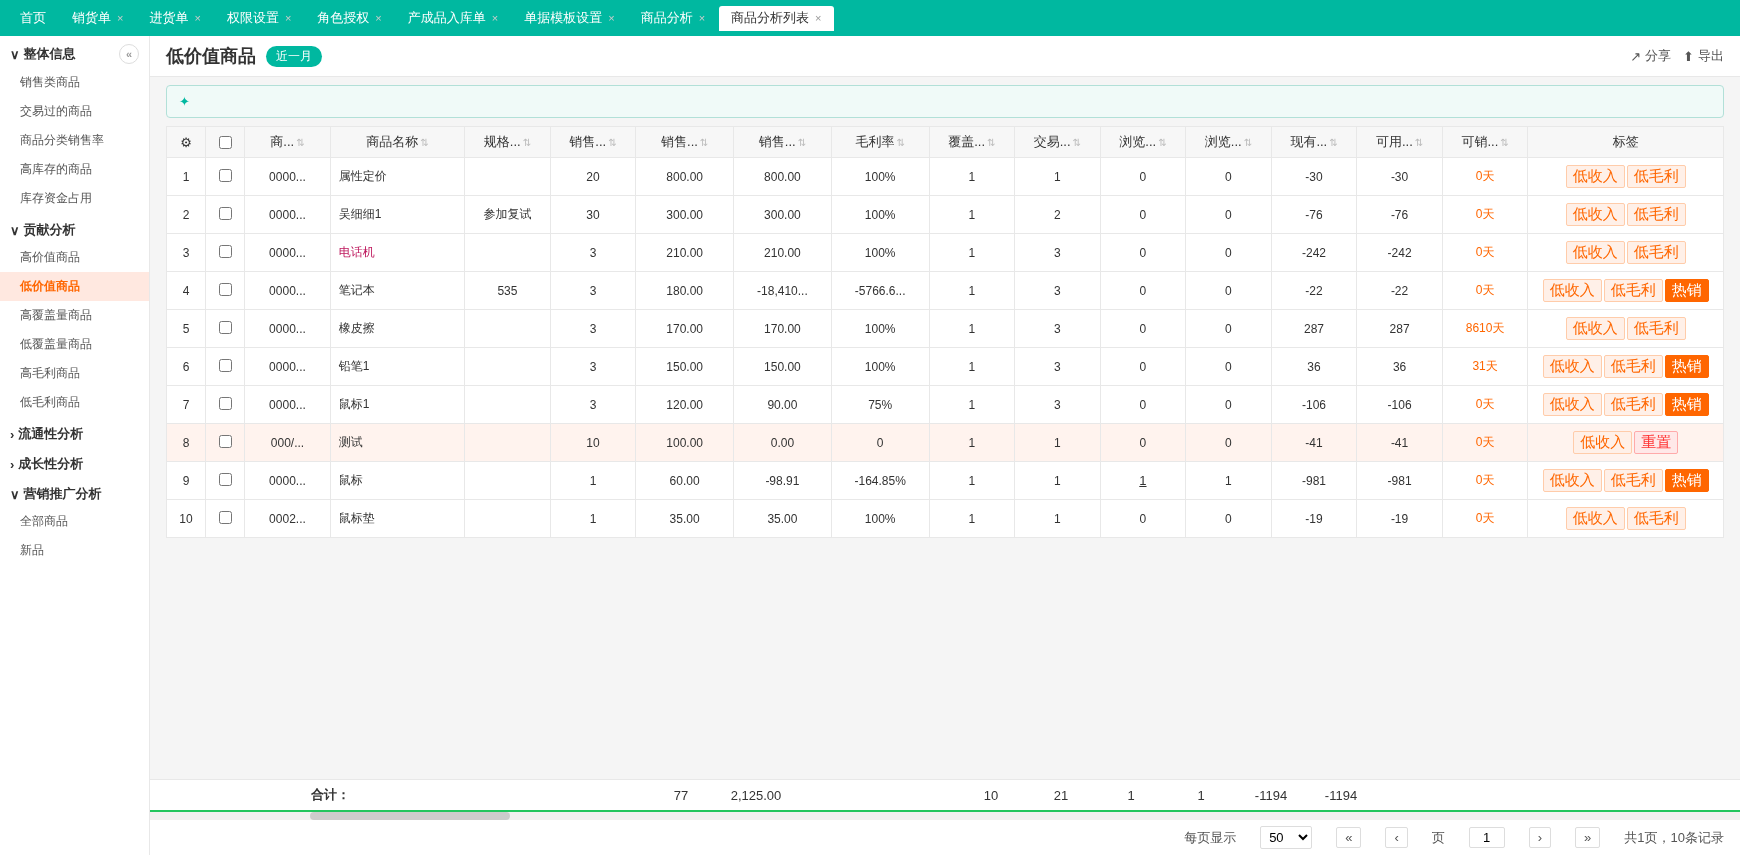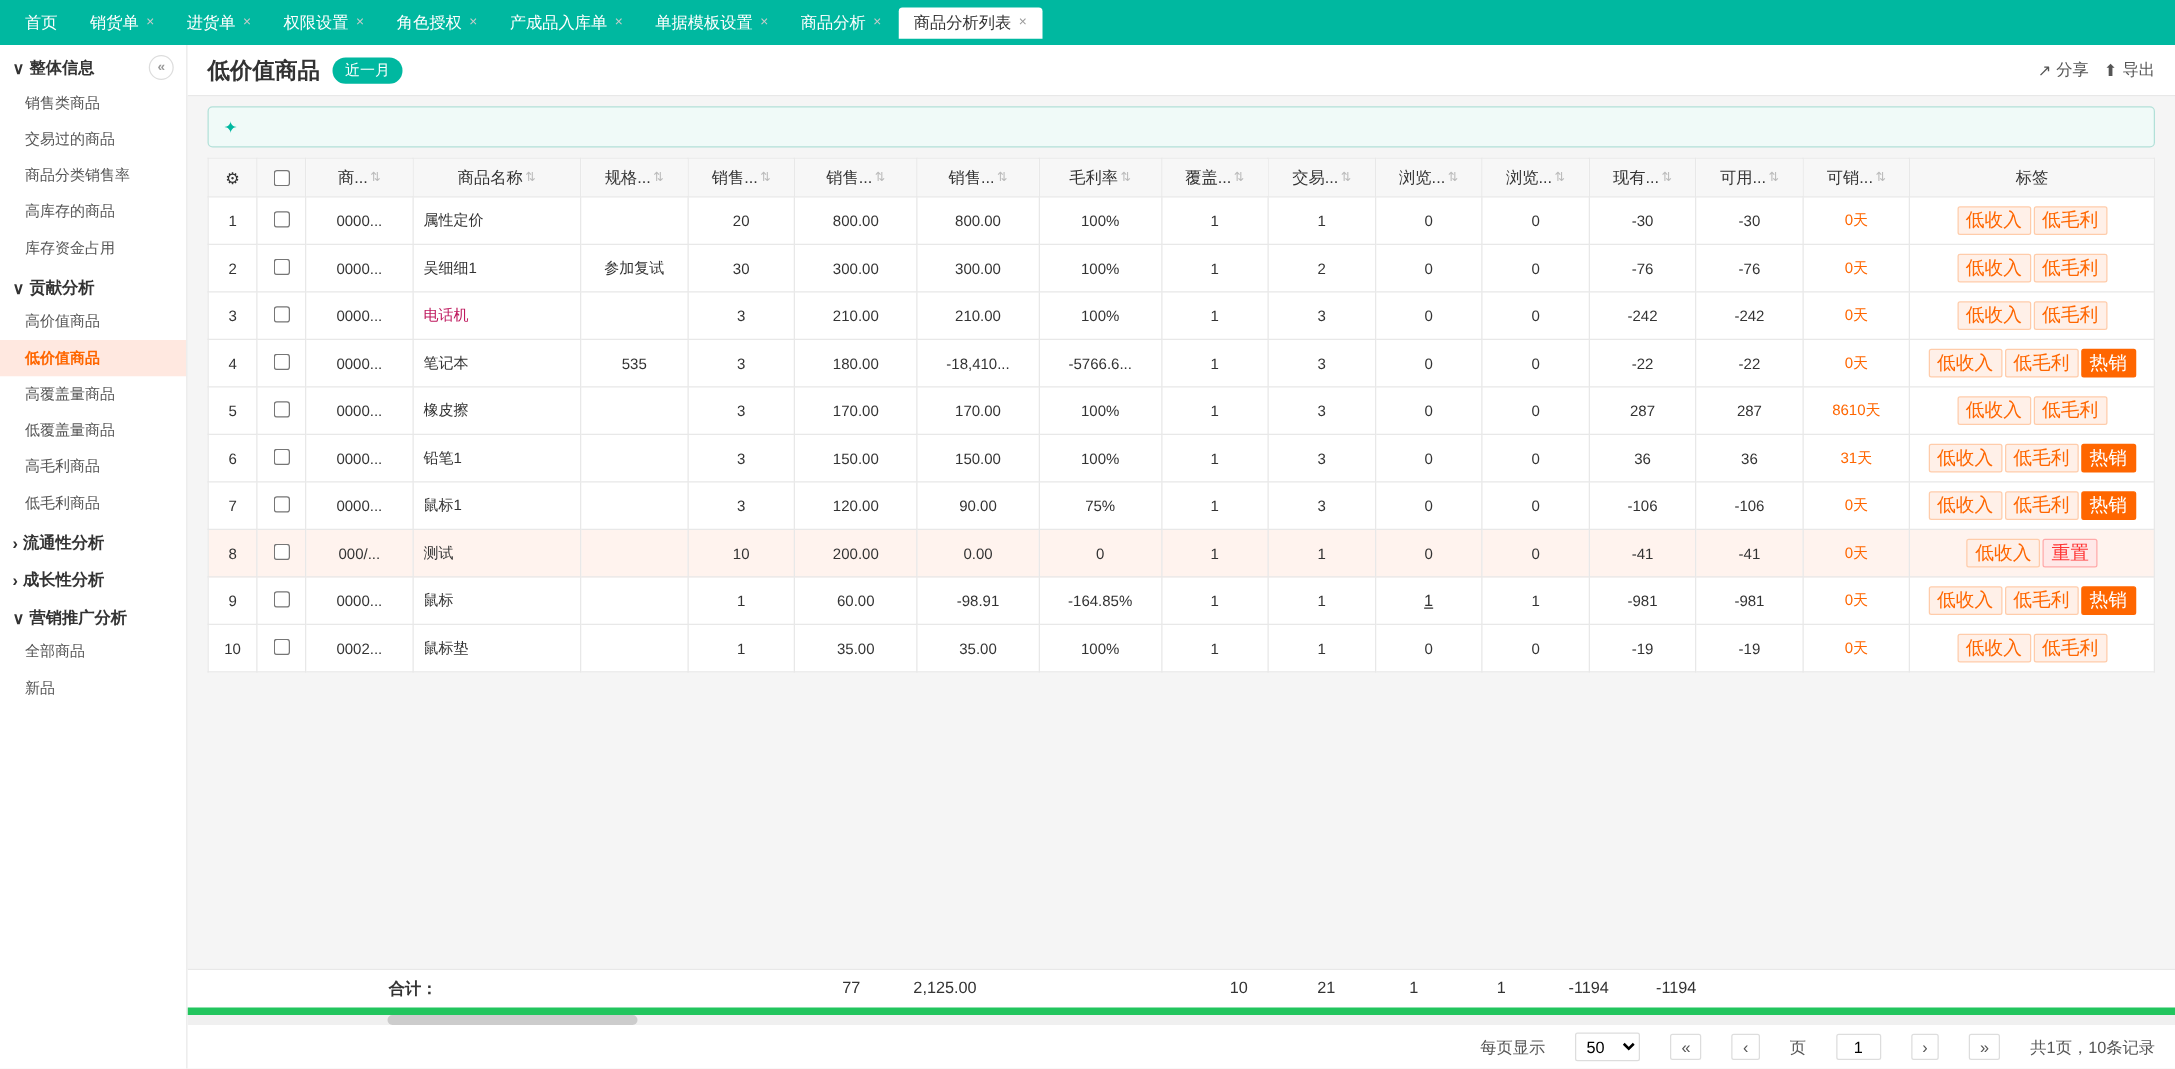--- a/index.html
+++ b/index.html
@@ -95,22 +95,22 @@
     }
     .tag-orange { background: #fff0e8; color: #ff6600; border: 1px solid #ffccaa; }
     .tag-red { background: #ffe8e8; color: #ff3333; border: 1px solid #ffaaaa; }
     .tag-hot { background: #ff6600; color: #fff; border: 1px solid #ff6600; }
     .days-orange { color: #ff6600; }
     .underline-link { text-decoration: underline; cursor: pointer; }
 
     
     .footer { background: #fff; border-top: 1px solid #e8e8e8; }
     .footer-total {
-      display: flex; align-items: flex-start; padding: 6px 16px;
-      border-bottom: 6px solid #22c55e; font-size: 12px; color: #333;
+      display: flex; align-items: center; padding: 6px 16px;
+      border-bottom: 2px solid #22c55e; font-size: 12px; color: #333;
     }
     .footer-total-label { width: 200px; text-align: right; padding-right: 16px; font-weight: bold; }
     .footer-pagination {
       display: flex; align-items: center; justify-content: flex-end;
       padding: 6px 16px; gap: 24px; font-size: 12px; color: #555;
     }
     .pagination-btn {
       padding: 2px 8px; border: 1px solid #ddd; background: #fff;
       cursor: pointer; border-radius: 2px; color: #555;
     }
@@ -473,21 +473,21 @@
       <td class="days-orange">0天</td>
       <td><span class="tag tag-orange">低收入</span><span class="tag tag-orange">低毛利</span><span class="tag tag-hot">热销</span></td>
     </tr>
             <tr class="highlighted">
       <td>8</td>
       <td><input type="checkbox" style=""></td>
       <td>000/...</td>
       <td style="text-align:left; color:#333;">测试</td>
       <td></td>
       <td>10</td>
-      <td>200.00</td>
+      <td>100.00</td>
       <td>0.00</td>
       <td>0</td>
       <td>1</td>
       <td>1</td>
       <td>0</td>
       <td>0</td>
       <td>-41</td>
       <td>-41</td>
       <td class="days-orange">0天</td>
       <td><span class="tag tag-orange">低收入</span><span class="tag tag-red">重置</span></td>

